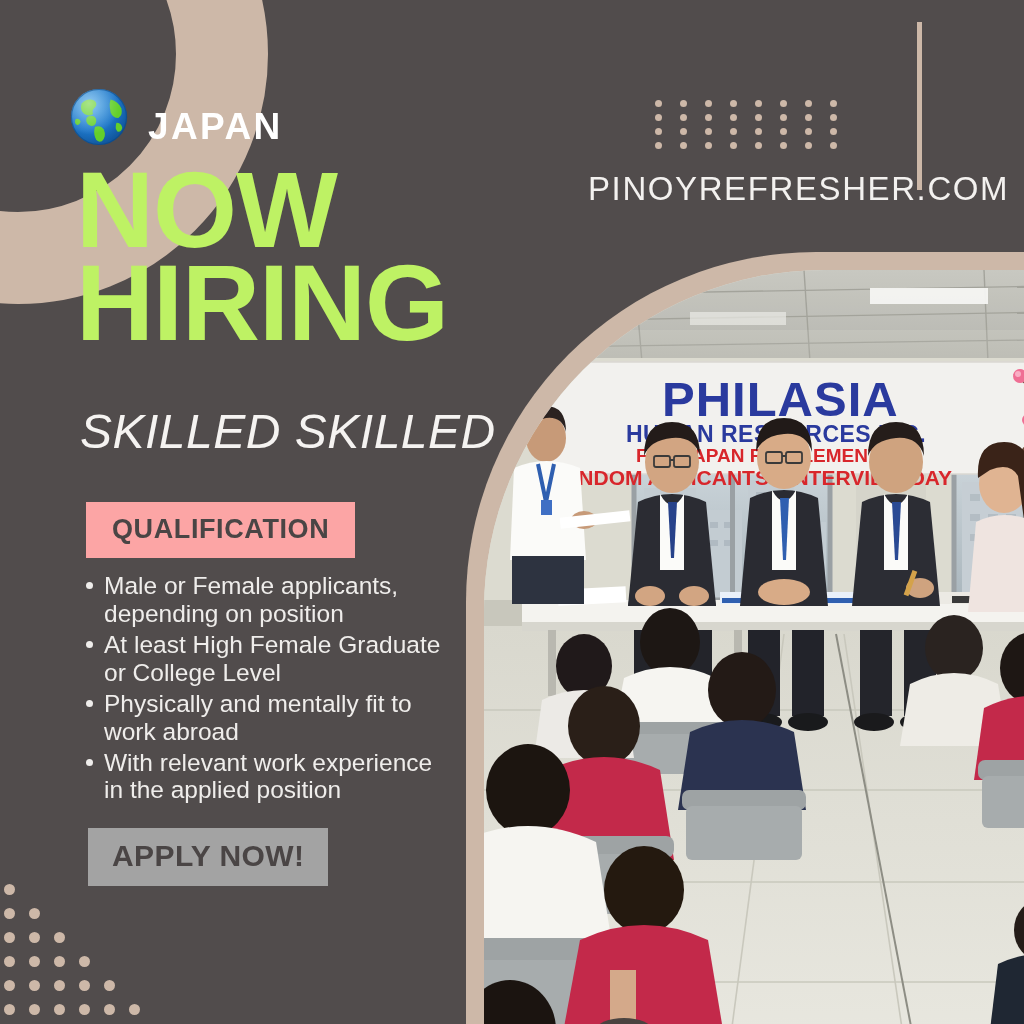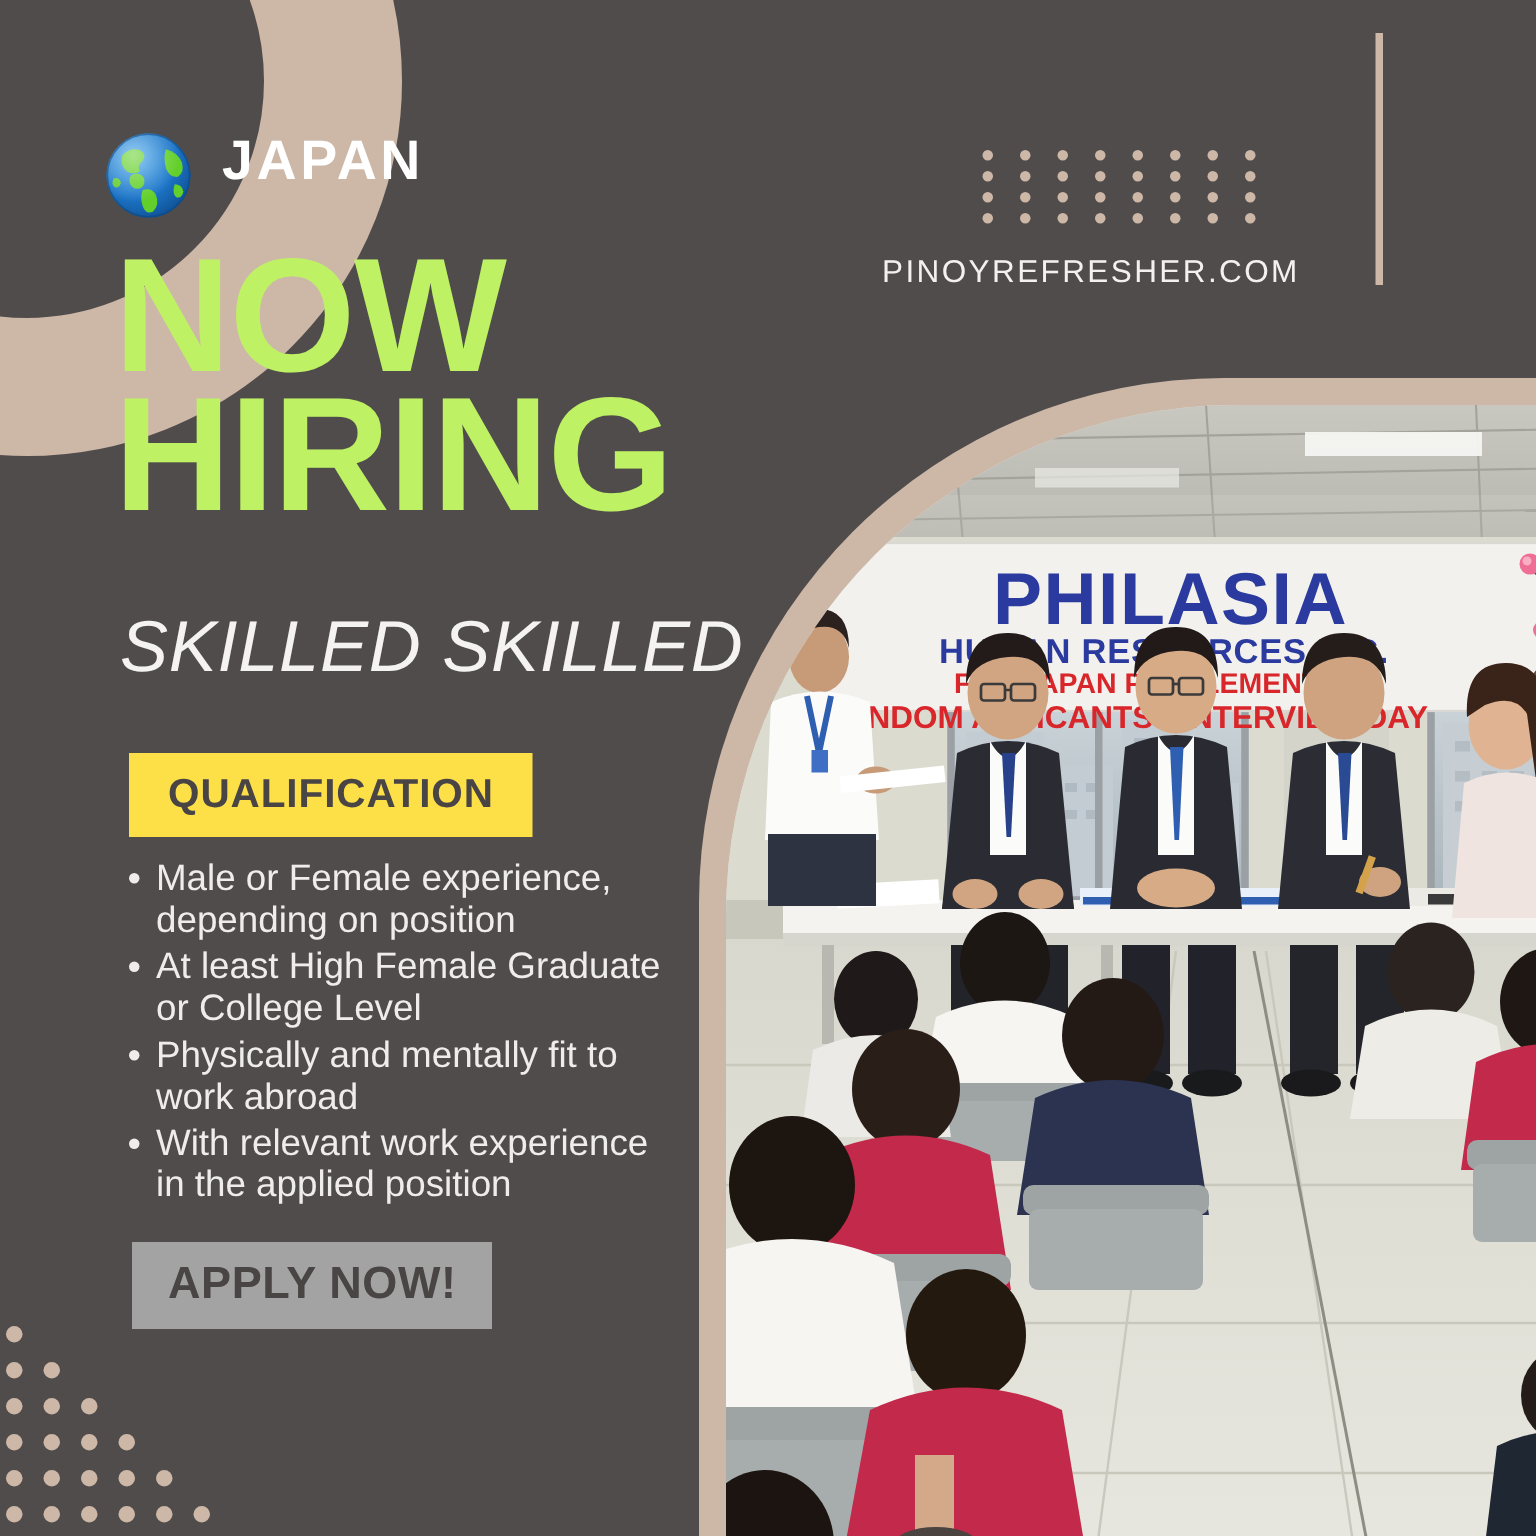--- a/index.html
+++ b/index.html
@@ -30,28 +30,28 @@
 
   
   .vrule{
     position:absolute;left:917px;top:22px;width:5px;height:168px;
     background:#CDB8A8;z-index:4;
   }
 
   
   .url{
     position:absolute;left:588px;top:170px;z-index:5;
-    color:#F3F1EF;font-size:21px;letter-spacing:1.6px;font-weight:400;
+    color:#F3F1EF;font-size:33px;letter-spacing:1.6px;font-weight:400;
     white-space:nowrap;
   }
 
   
   .japan-row{
     position:absolute;left:68px;top:86px;z-index:6;
-    display:flex;align-items:flex-start;gap:18px;
+    display:flex;align-items:flex-end;gap:18px;
   }
   .globe{width:62px;height:62px;display:block;}
   .japan-label{
     color:#ffffff;font-size:37px;font-weight:bold;letter-spacing:2.4px;
   }
 
   
   .headline{
     position:absolute;left:76px;top:164px;z-index:6;
     color:#bef264;font-weight:bold;line-height:0.86;
@@ -62,21 +62,21 @@
 
   .subhead{
     position:absolute;left:80px;top:404px;z-index:6;
     color:#F5F3F1;font-size:48px;font-style:italic;font-weight:500;
     letter-spacing:0.5px;
   }
 
   
   .qual-badge{
     position:absolute;left:86px;top:502px;z-index:6;
-    background:#fde047;color:#4A4545;
+    background:#fca5a5;color:#4A4545;
     padding:12px 26px 13px 26px;
     font-size:27px;font-weight:bold;letter-spacing:0.6px;
   }
 
   
   .bullets{
     position:absolute;left:78px;top:572px;width:372px;z-index:6;
     margin:0;padding:0 0 0 26px;
     color:#EFEDEB;font-size:24.5px;line-height:1.14;
     list-style:none;
@@ -546,21 +546,21 @@
 
   <div class="headline">
     <span class="l1">NOW</span>
     <span class="l2">HIRING</span>
   </div>
   <div class="subhead">SKILLED SKILLED</div>
 
   <div class="qual-badge">QUALIFICATION</div>
 
   <ul class="bullets">
-    <li>Male or Female experience, depending on position</li>
+    <li>Male or Female applicants, depending on position</li>
     <li>At least High Female Graduate or College Level</li>
     <li>Physically and mentally fit to work abroad</li>
     <li>With relevant work experience in the applied position</li>
   </ul>
 
   <div class="apply-btn">APPLY NOW!</div>
 
   <div class="tri-dots">
     <i></i>
       <i class="off"></i>

